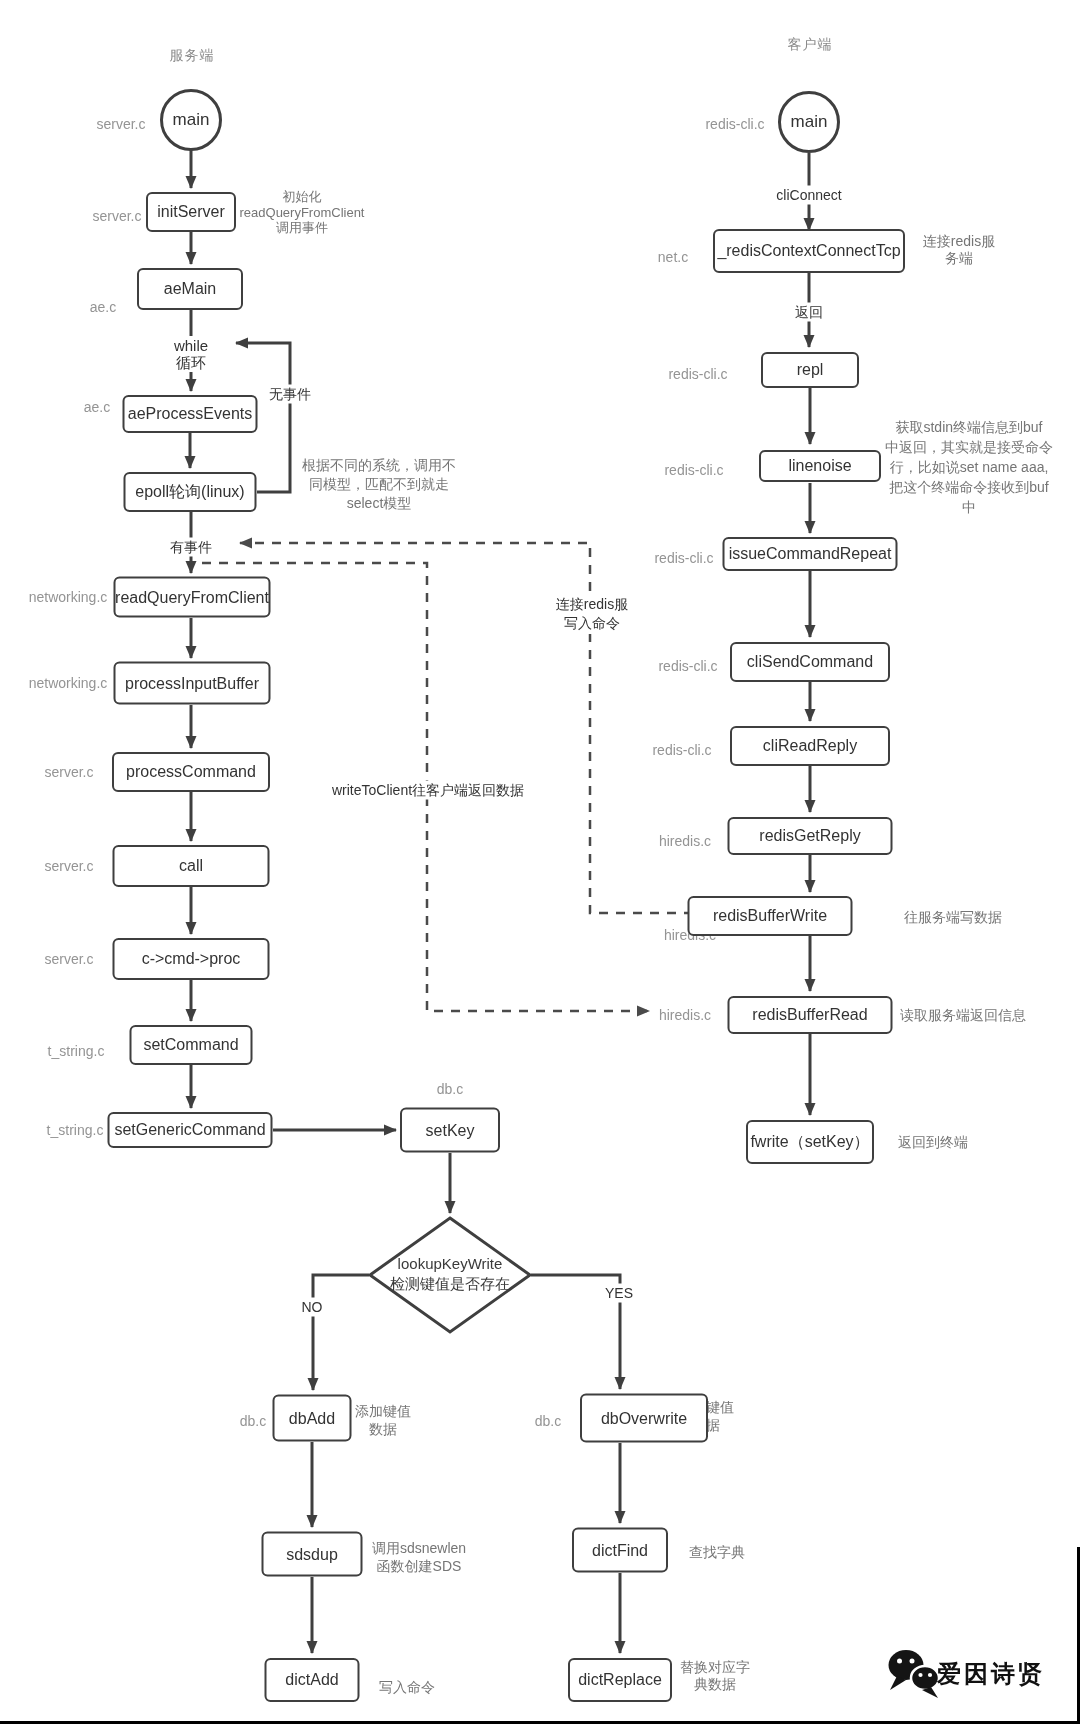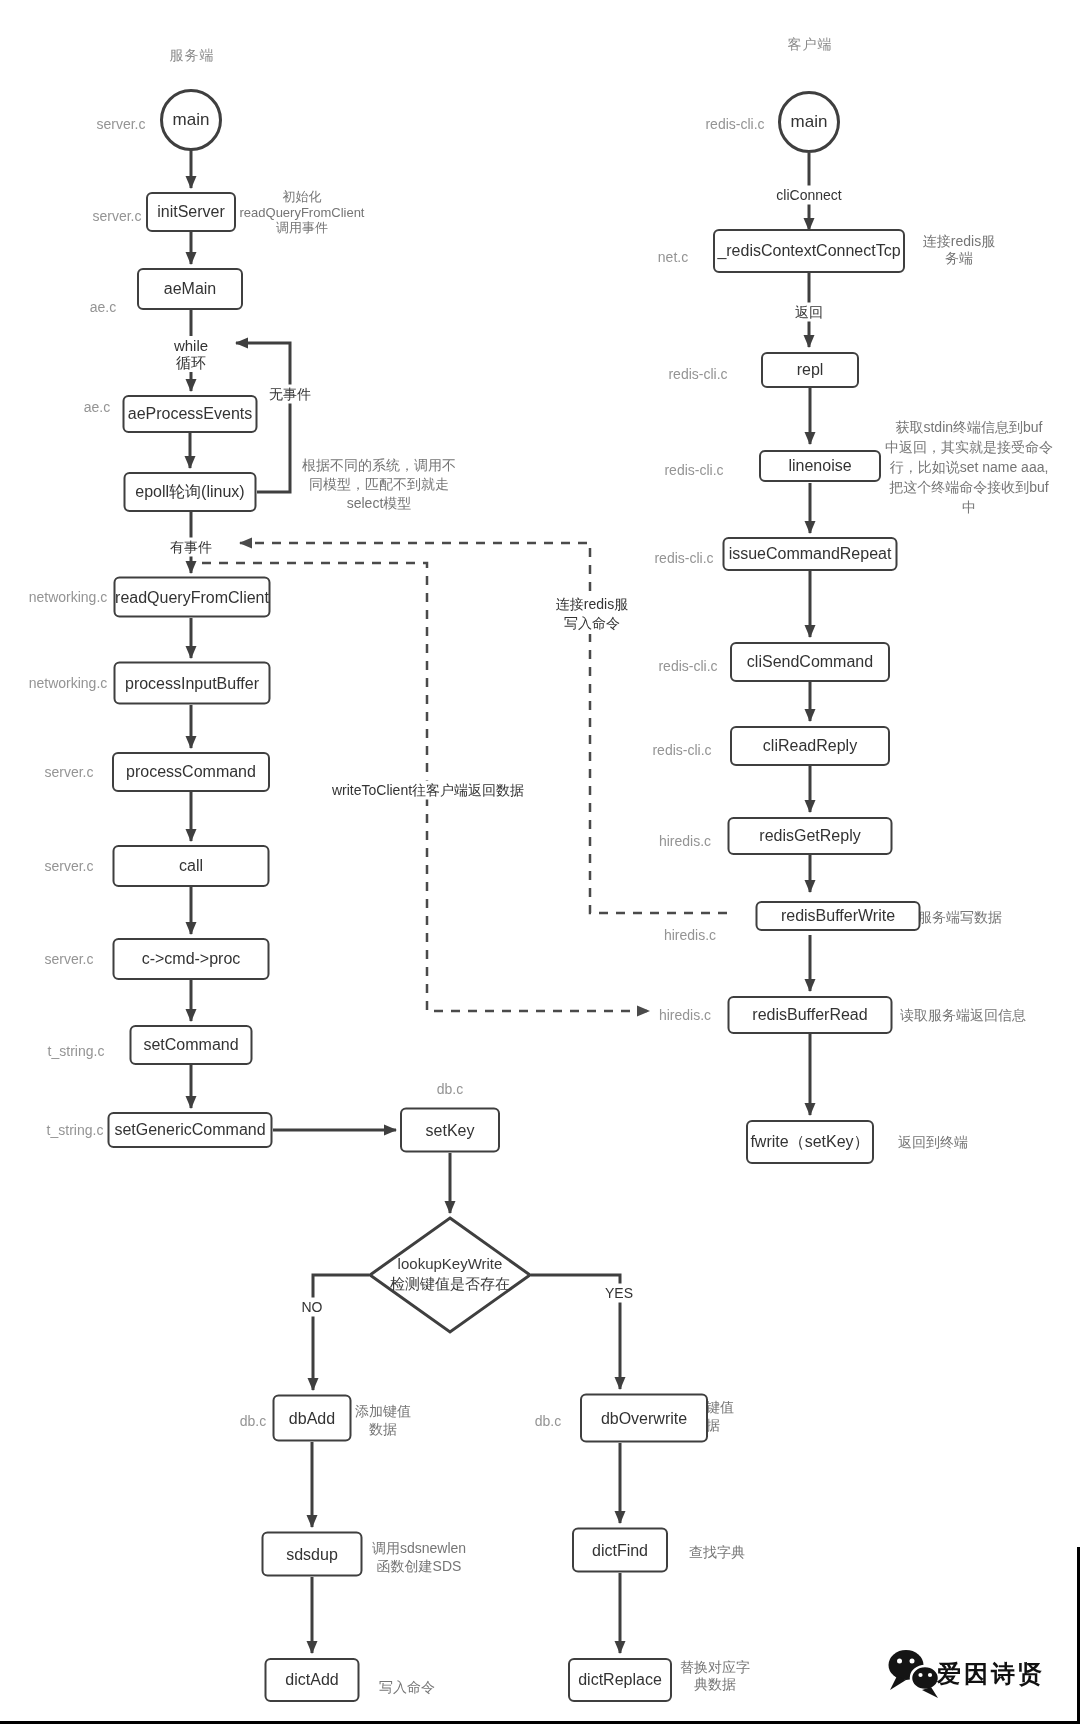--- a/index.html
+++ b/index.html
@@ -125,21 +125,21 @@
   </div>
 
   <div class="node circle" style="left:809px;top:122px;width:62px;height:62px">main</div>
   <div class="node" style="left:809px;top:251px;width:192px;height:44px">_redisContextConnectTcp</div>
   <div class="node" style="left:810px;top:370px;width:98px;height:36px">repl</div>
   <div class="node" style="left:820px;top:466px;width:122px;height:32px">linenoise</div>
   <div class="node" style="left:810px;top:554px;width:175px;height:34px">issueCommandRepeat</div>
   <div class="node" style="left:810px;top:662px;width:160px;height:40px">cliSendCommand</div>
   <div class="node" style="left:810px;top:746px;width:160px;height:40px">cliReadReply</div>
   <div class="node" style="left:810px;top:836px;width:165px;height:38px">redisGetReply</div>
-  <div class="node" style="left:838px;top:916px;width:165px;height:30px">redisBufferWrite</div>
+  <div class="node" style="left:770px;top:916px;width:165px;height:40px">redisBufferWrite</div>
   <div class="node" style="left:810px;top:1015px;width:165px;height:38px">redisBufferRead</div>
   <div class="node" style="left:810px;top:1142px;width:128px;height:44px">fwrite（setKey）</div>
 
   <div class="file" style="left:121px;top:124px">server.c</div>
   <div class="file" style="left:117px;top:216px">server.c</div>
   <div class="file" style="left:103px;top:307px">ae.c</div>
   <div class="file" style="left:97px;top:407px">ae.c</div>
   <div class="file" style="left:68px;top:597px">networking.c</div>
   <div class="file" style="left:68px;top:683px">networking.c</div>
   <div class="file" style="left:69px;top:772px">server.c</div>

